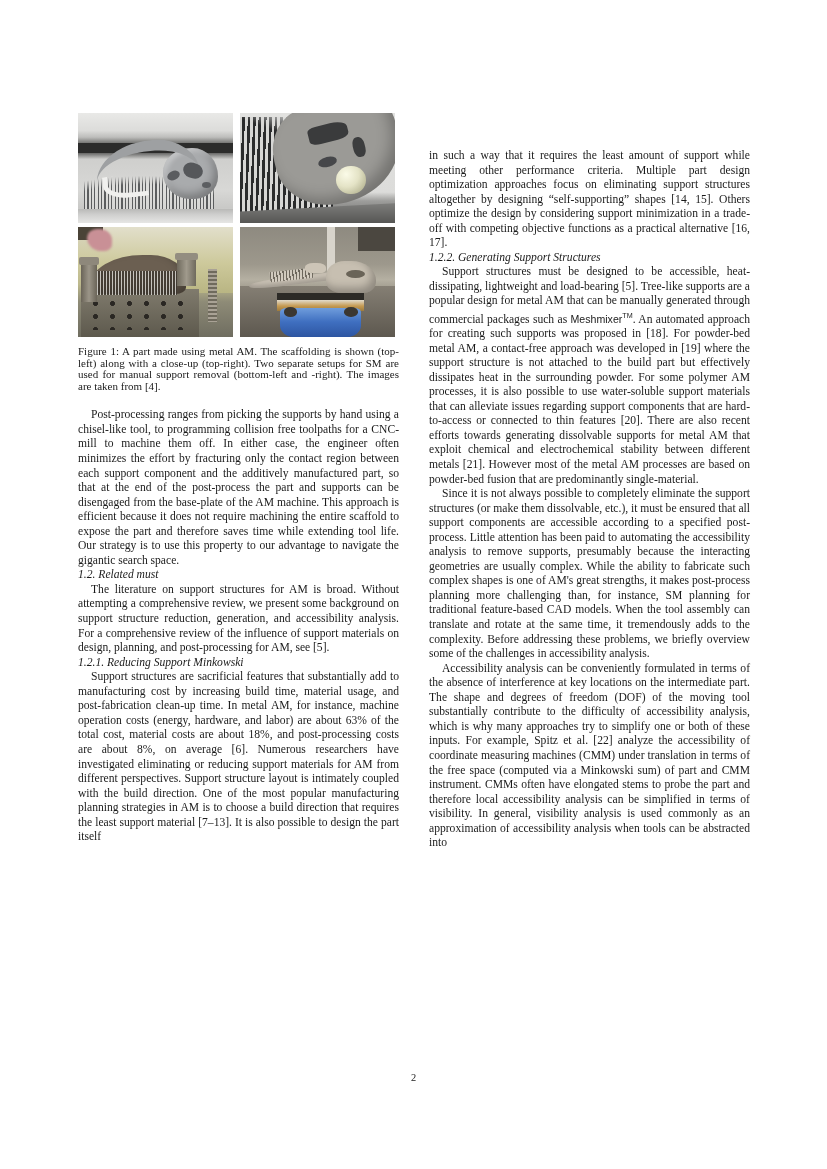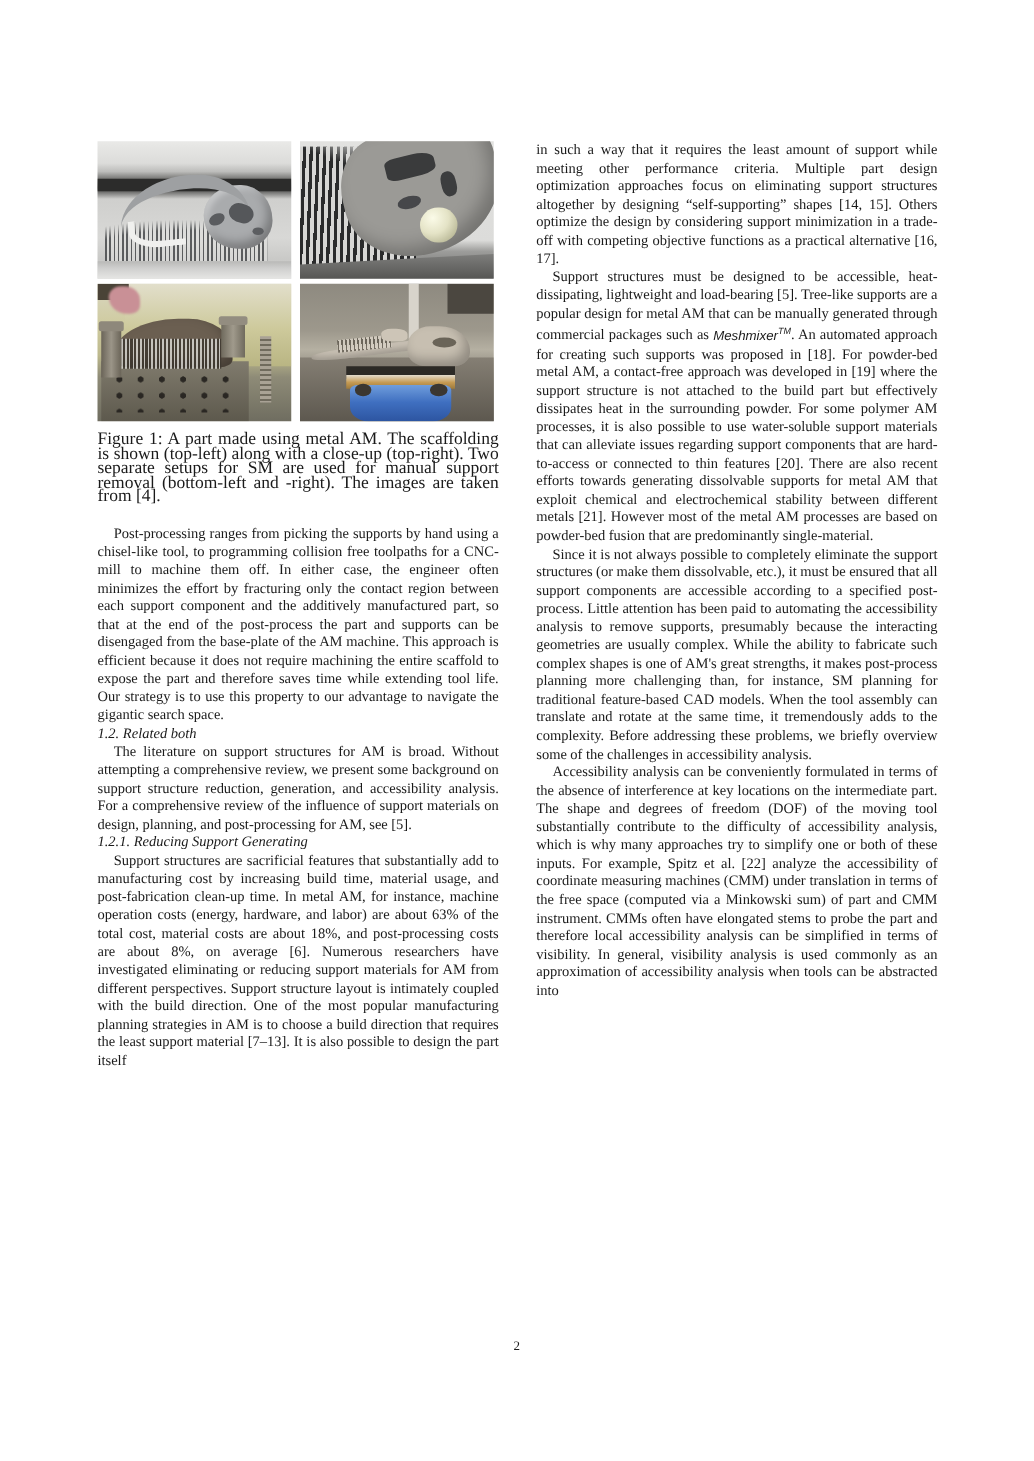--- a/index.html
+++ b/index.html
@@ -40,21 +40,21 @@
   p.body {
     margin: 0;
     font-size: 11.6px;
     line-height: 14.55px;
     text-align: justify;
     text-indent: 13px;
     hyphens: auto;
     -webkit-hyphens: auto;
     word-spacing: -0.1px;
   }
-  p.body.noindent { text-indent: 0; }
+  p.body.noindent { text-indent: 0; margin-top: 36px; }
 
   h4.sect {
     margin: 0;
     font-size: 11.6px;
     line-height: 14.55px;
     font-style: italic;
     font-weight: normal;
     text-align: left;
   }
   .sect-num { font-style: italic; }
@@ -290,31 +290,30 @@
   }
   .ph-br .vise:before, .ph-br .vise:after {
     content:""; position:absolute; top:-4%; width:17%; height:34%;
     background:#3b3731; border-radius:50%;
   }
   .ph-br .vise:before { left:4%; }
   .ph-br .vise:after  { right:4%; }
 
   .fig-caption {
     margin-top: 9px;
-    font-size: 14px;
+    font-size: 11px;
     line-height: 11.6px;
     text-align: justify;
     hyphens: auto;
     -webkit-hyphens: auto;
   }
 
   .meshmixer {
     font-family: "Liberation Sans", "DejaVu Sans", sans-serif;
     font-size: 10.6px;
-    font-style: italic;
   }
   .meshmixer sup { font-size: 7.2px; }
 
   .page-number {
     position: absolute;
     left: 0;
     right: 0;
     top: 1072px;
     text-align: center;
     font-size: 10.4px;
@@ -386,36 +385,40 @@
           </div>
 
         </div>
         <div class="fig-caption">Figure 1: A part made using metal AM. The scaffolding is shown (top-left) along with a close-up (top-right). Two separate setups for SM are used for manual support removal (bottom-left and -right). The images are taken from [4].</div>
       </div>
 
       <p class="body">Post-processing ranges from picking the supports by hand using a chisel-like tool, to programming collision free toolpaths for a CNC-mill to machine them off. In either case, the engineer often minimizes the effort by fracturing only the contact region between each support component and the additively manufactured part, so that at the end of the post-process the part and supports can be disengaged from the base-plate of the AM machine. This approach is efficient because it does not require machining the entire scaffold to expose the part and therefore saves time while extending tool life. Our strategy is to use this property to our advantage to navigate the gigantic search space.</p>
 
       <h4 class="sect sect-gap-before sect-gap-after">
         <span class="sect-num">1.2.</span>
-        <span>Related both</span>
+        <span>Related must</span>
       </h4>
       <p class="body">The literature on support structures for AM is broad. Without attempting a comprehensive review, we present some background on support structure reduction, generation, and accessibility analysis. For a comprehensive review of the influence of support materials on design, planning, and post-processing for AM, see [5].</p>
 
       <h4 class="sect sect-gap-before sect-gap-after">
         <span class="sect-num">1.2.1.</span>
-        <span>Reducing Support Generating</span>
+        <span>Reducing Support Minkowski</span>
       </h4>
       <p class="body">Support structures are sacrificial features that substantially add to manufacturing cost by increasing build time, material usage, and post-fabrication clean-up time. In metal AM, for instance, machine operation costs (energy, hardware, and labor) are about 63% of the total cost, material costs are about 18%, and post-processing costs are about 8%, on average [6]. Numerous researchers have investigated eliminating or reducing support materials for AM from different perspectives. Support structure layout is intimately coupled with the build direction. One of the most popular manufacturing planning strategies in AM is to choose a build direction that requires the least support material [7–13]. It is also possible to design the part itself</p>
 
     </div>
 
     <div class="col">
 
       <p class="body noindent">in such a way that it requires the least amount of support while meeting other performance criteria. Multiple part design optimization approaches focus on eliminating support structures altogether by designing “self-supporting” shapes [14, 15]. Others optimize the design by considering support minimization in a trade-off with competing objective functions as a practical alternative [16, 17].</p>
 
+      <h4 class="sect sect-gap-before sect-gap-after">
+        <span class="sect-num">1.2.2.</span>
+        <span>Generating Support Structures</span>
+      </h4>
       <p class="body"><span>Support structures must be designed to be accessible, heat-dissipating, lightweight and load-bearing [5]. Tree-like supports are a popular design for metal AM that can be manually generated through commercial packages such as </span><span class="meshmixer"><span>Meshmixer</span><sup>TM</sup></span><span>. An automated approach for creating such supports was proposed in [18]. For powder-bed metal AM, a contact-free approach was developed in [19] where the support structure is not attached to the build part but effectively dissipates heat in the surrounding powder. For some polymer AM processes, it is also possible to use water-soluble support materials that can alleviate issues regarding support components that are hard-to-access or connected to thin features [20]. There are also recent efforts towards generating dissolvable supports for metal AM that exploit chemical and electrochemical stability between different metals [21]. However most of the metal AM processes are based on powder-bed fusion that are predominantly single-material.</span></p>
 
       <p class="body">Since it is not always possible to completely eliminate the support structures (or make them dissolvable, etc.), it must be ensured that all support components are accessible according to a specified post-process. Little attention has been paid to automating the accessibility analysis to remove supports, presumably because the interacting geometries are usually complex. While the ability to fabricate such complex shapes is one of AM's great strengths, it makes post-process planning more challenging than, for instance, SM planning for traditional feature-based CAD models. When the tool assembly can translate and rotate at the same time, it tremendously adds to the complexity. Before addressing these problems, we briefly overview some of the challenges in accessibility analysis.</p>
       <p class="body">Accessibility analysis can be conveniently formulated in terms of the absence of interference at key locations on the intermediate part. The shape and degrees of freedom (DOF) of the moving tool substantially contribute to the difficulty of accessibility analysis, which is why many approaches try to simplify one or both of these inputs. For example, Spitz et al. [22] analyze the accessibility of coordinate measuring machines (CMM) under translation in terms of the free space (computed via a Minkowski sum) of part and CMM instrument. CMMs often have elongated stems to probe the part and therefore local accessibility analysis can be simplified in terms of visibility. In general, visibility analysis is used commonly as an approximation of accessibility analysis when tools can be abstracted into</p>
 
     </div>
 
   </div>
 
   <div class="page-number">2</div>

